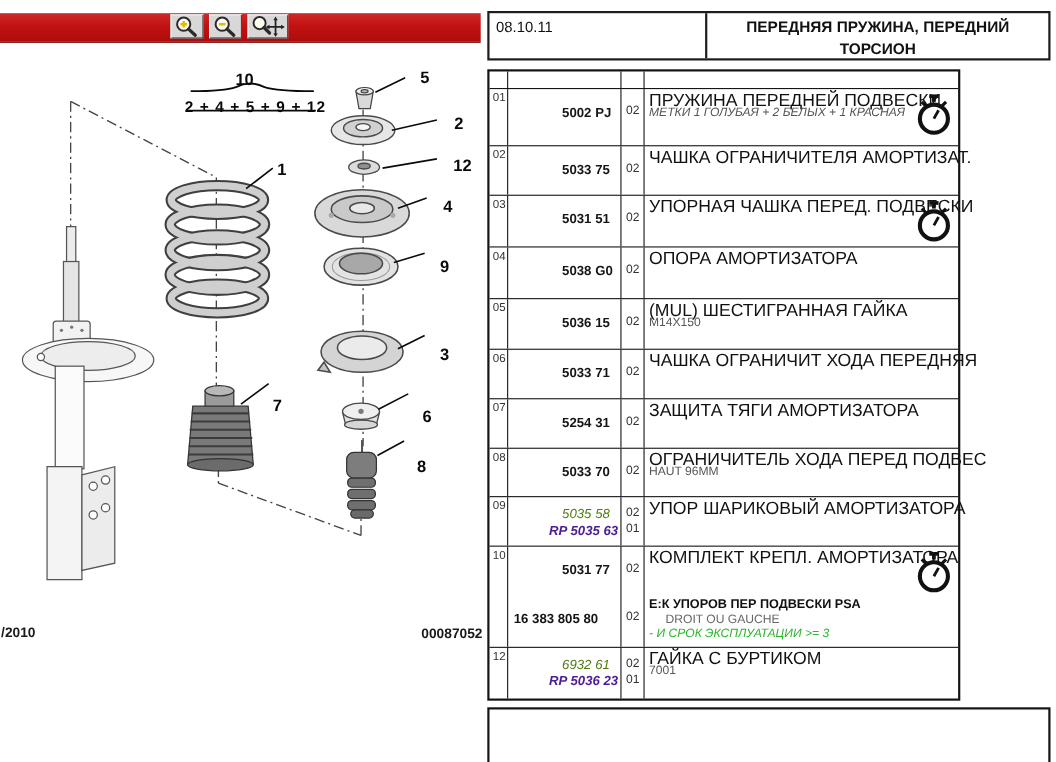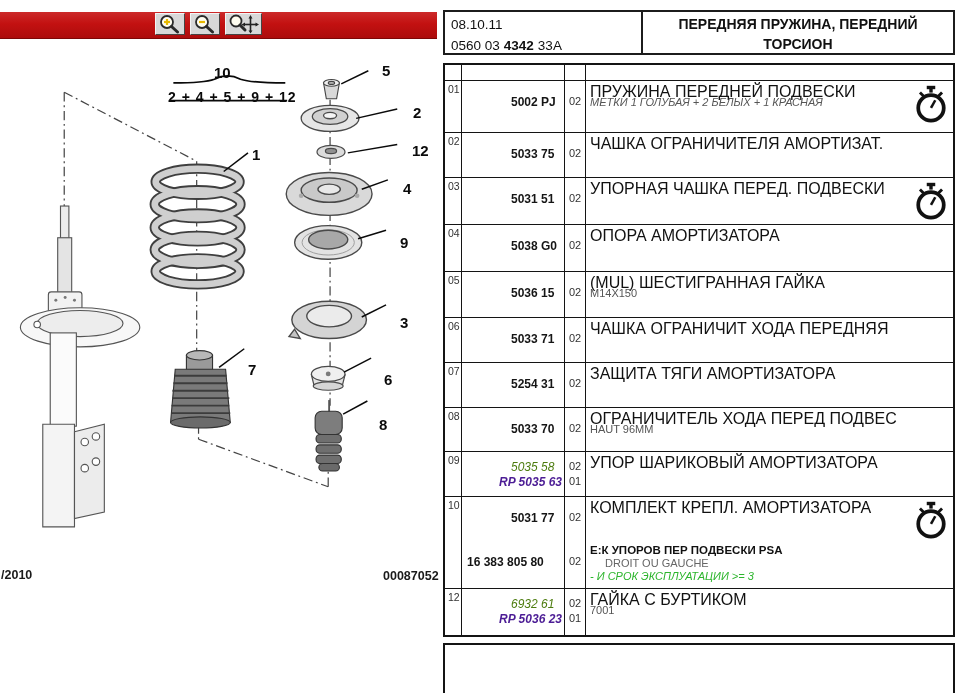--- a/index.html
+++ b/index.html
@@ -19,21 +19,21 @@
   .header-box{position:absolute;left:443px;top:10px;width:512px;height:45px;
               border:2px solid #1c1c1c;box-sizing:border-box;display:flex;background:#fff;}
   .header-left{width:198px;border-right:2px solid #1c1c1c;box-sizing:border-box;
                padding:3px 0 0 6px;font-size:13.5px;line-height:1.55;}
   .header-left .ref span+span{margin-left:4px;}
   .ref-bold{font-weight:bold;}
   .header-title{flex:1;font-weight:bold;font-size:14px;text-align:center;
                 line-height:1.45;padding:2px 8px 0 8px;}
 
   
-  .table-box{position:absolute;left:443px;top:63px;width:512px;height:574px;
+  .table-box{position:absolute;left:443px;top:63px;width:430px;height:574px;
              border:2px solid #141414;box-sizing:border-box;background:#fff;}
   .prow{display:grid;grid-template-columns:17px 103px 21px 1fr;
         border-bottom:1.5px solid #141414;box-sizing:border-box;position:relative;}
   .prow:last-child{border-bottom:none;}
   .pcell{position:relative;border-right:1.5px solid #141414;box-sizing:border-box;}
   .pcell:last-child{border-right:none;}
   .spacer{height:16px;}
   .h52{height:52px}.h45{height:45px}.h47{height:47px}.h46{height:46px}
   .h44{height:44px}.h92{height:92px}
 
@@ -244,23 +244,20 @@
 <span class="dlabel" style="left:400px;top:314px;">3</span>
 <span class="dlabel" style="left:384px;top:371px;">6</span>
 <span class="dlabel" style="left:379px;top:416px;">8</span>
 <span class="dlabel" style="left:248px;top:361px;">7</span>
 <span class="foot" style="left:1px;top:568px;">/2010</span>
 <span class="foot" style="left:383px;top:569px;">00087052</span>
 
 <div class="header-box">
   <div class="header-left">
     <div>08.10.11</div>
-    <div class="ref">
-      <span>0560 03</span><span class="ref-bold">4342</span><span>33A</span>
-    </div>
   </div>
   <div class="header-title">ПЕРЕДНЯЯ ПРУЖИНА, ПЕРЕДНИЙ ТОРСИОН</div>
 </div>
 
 <div class="table-box">
   <div class="prow spacer">
     <div class="pcell"></div>
       <div class="pcell"></div>
       <div class="pcell"></div>
       <div class="pcell"></div>

